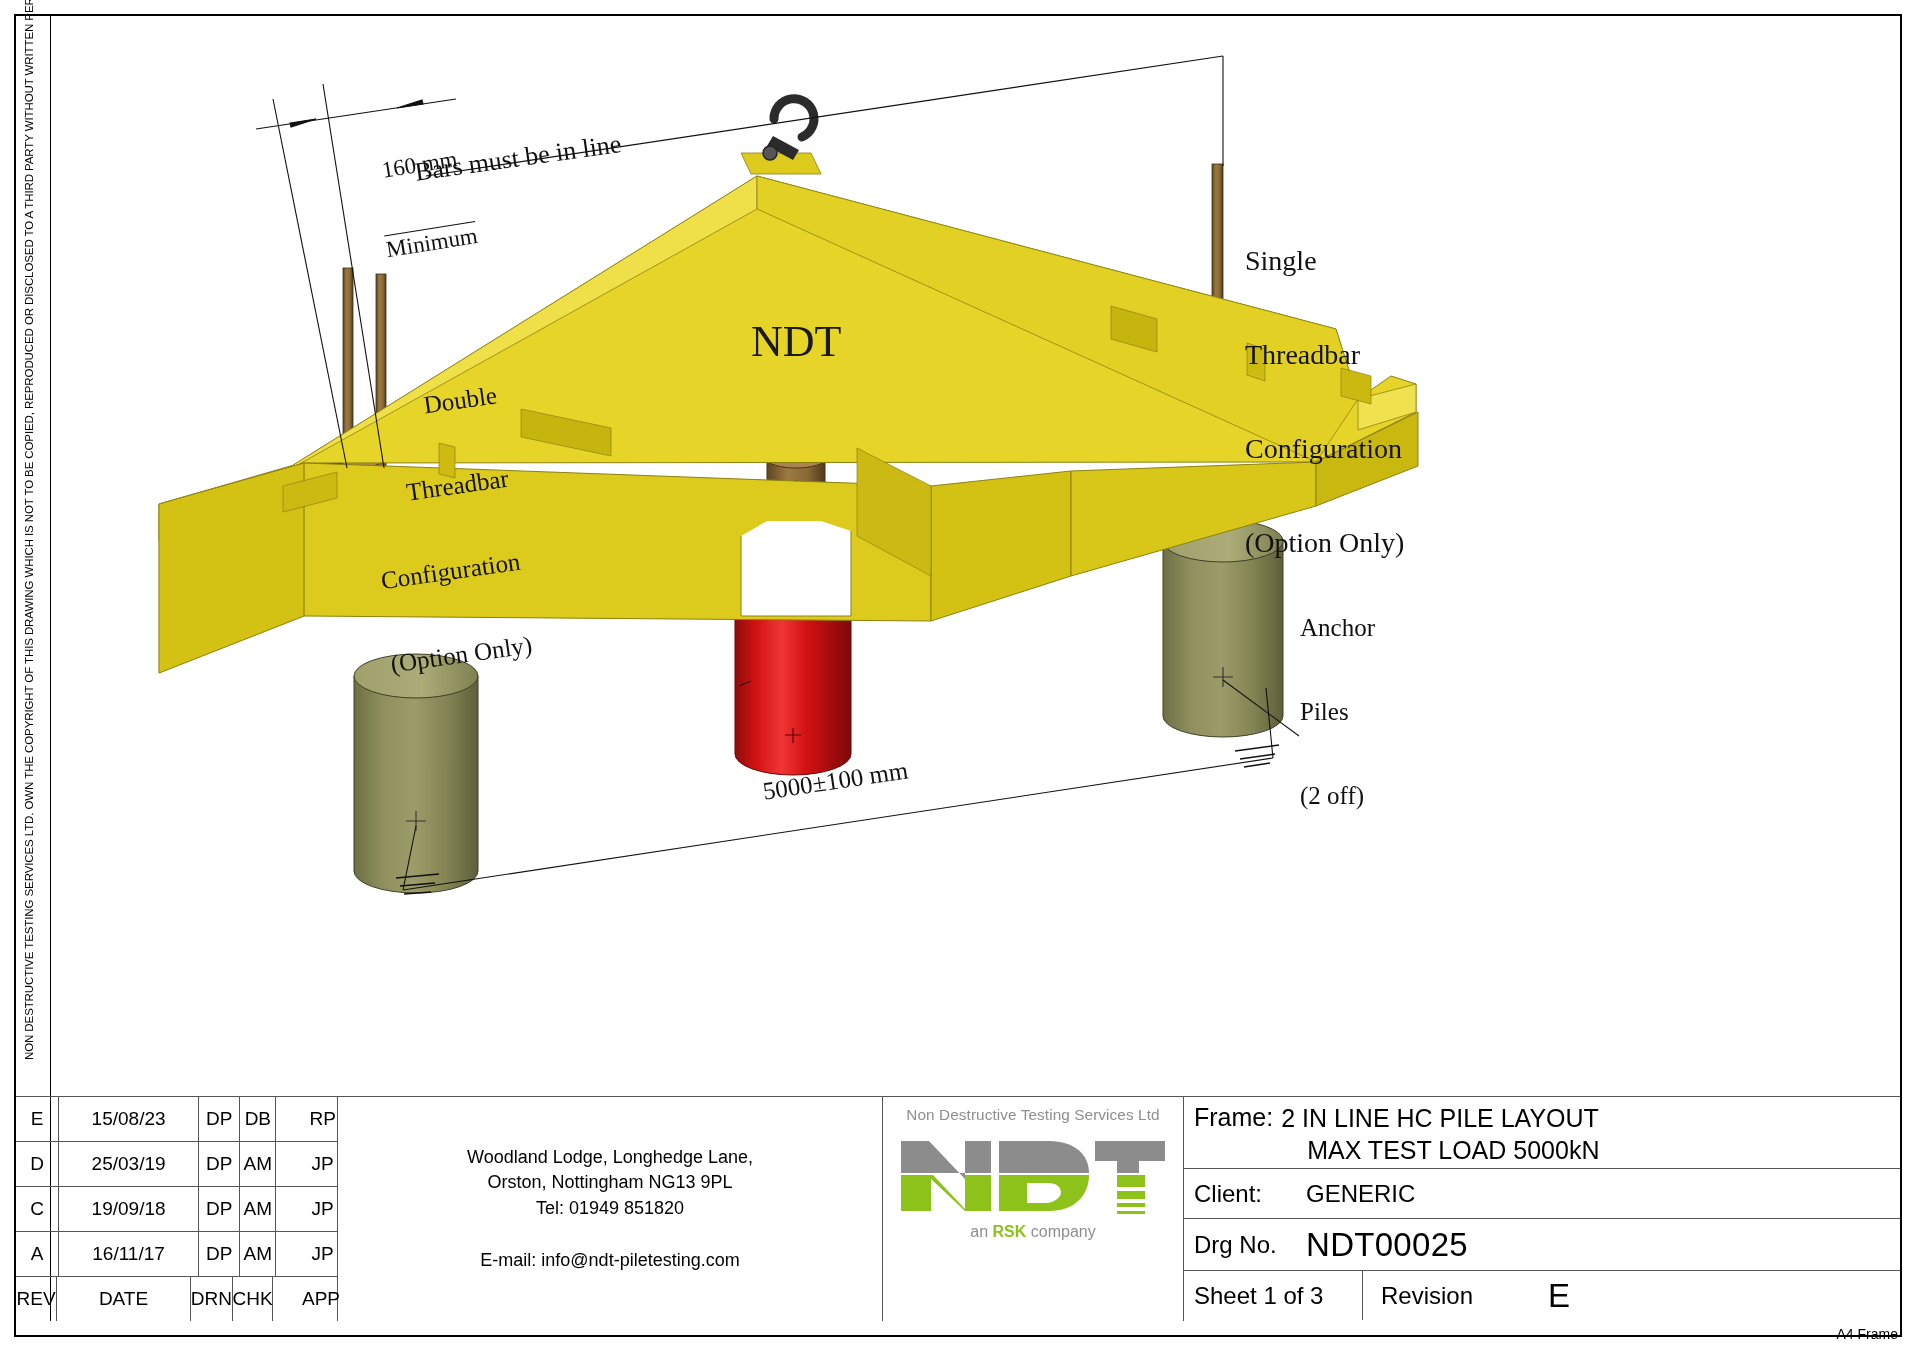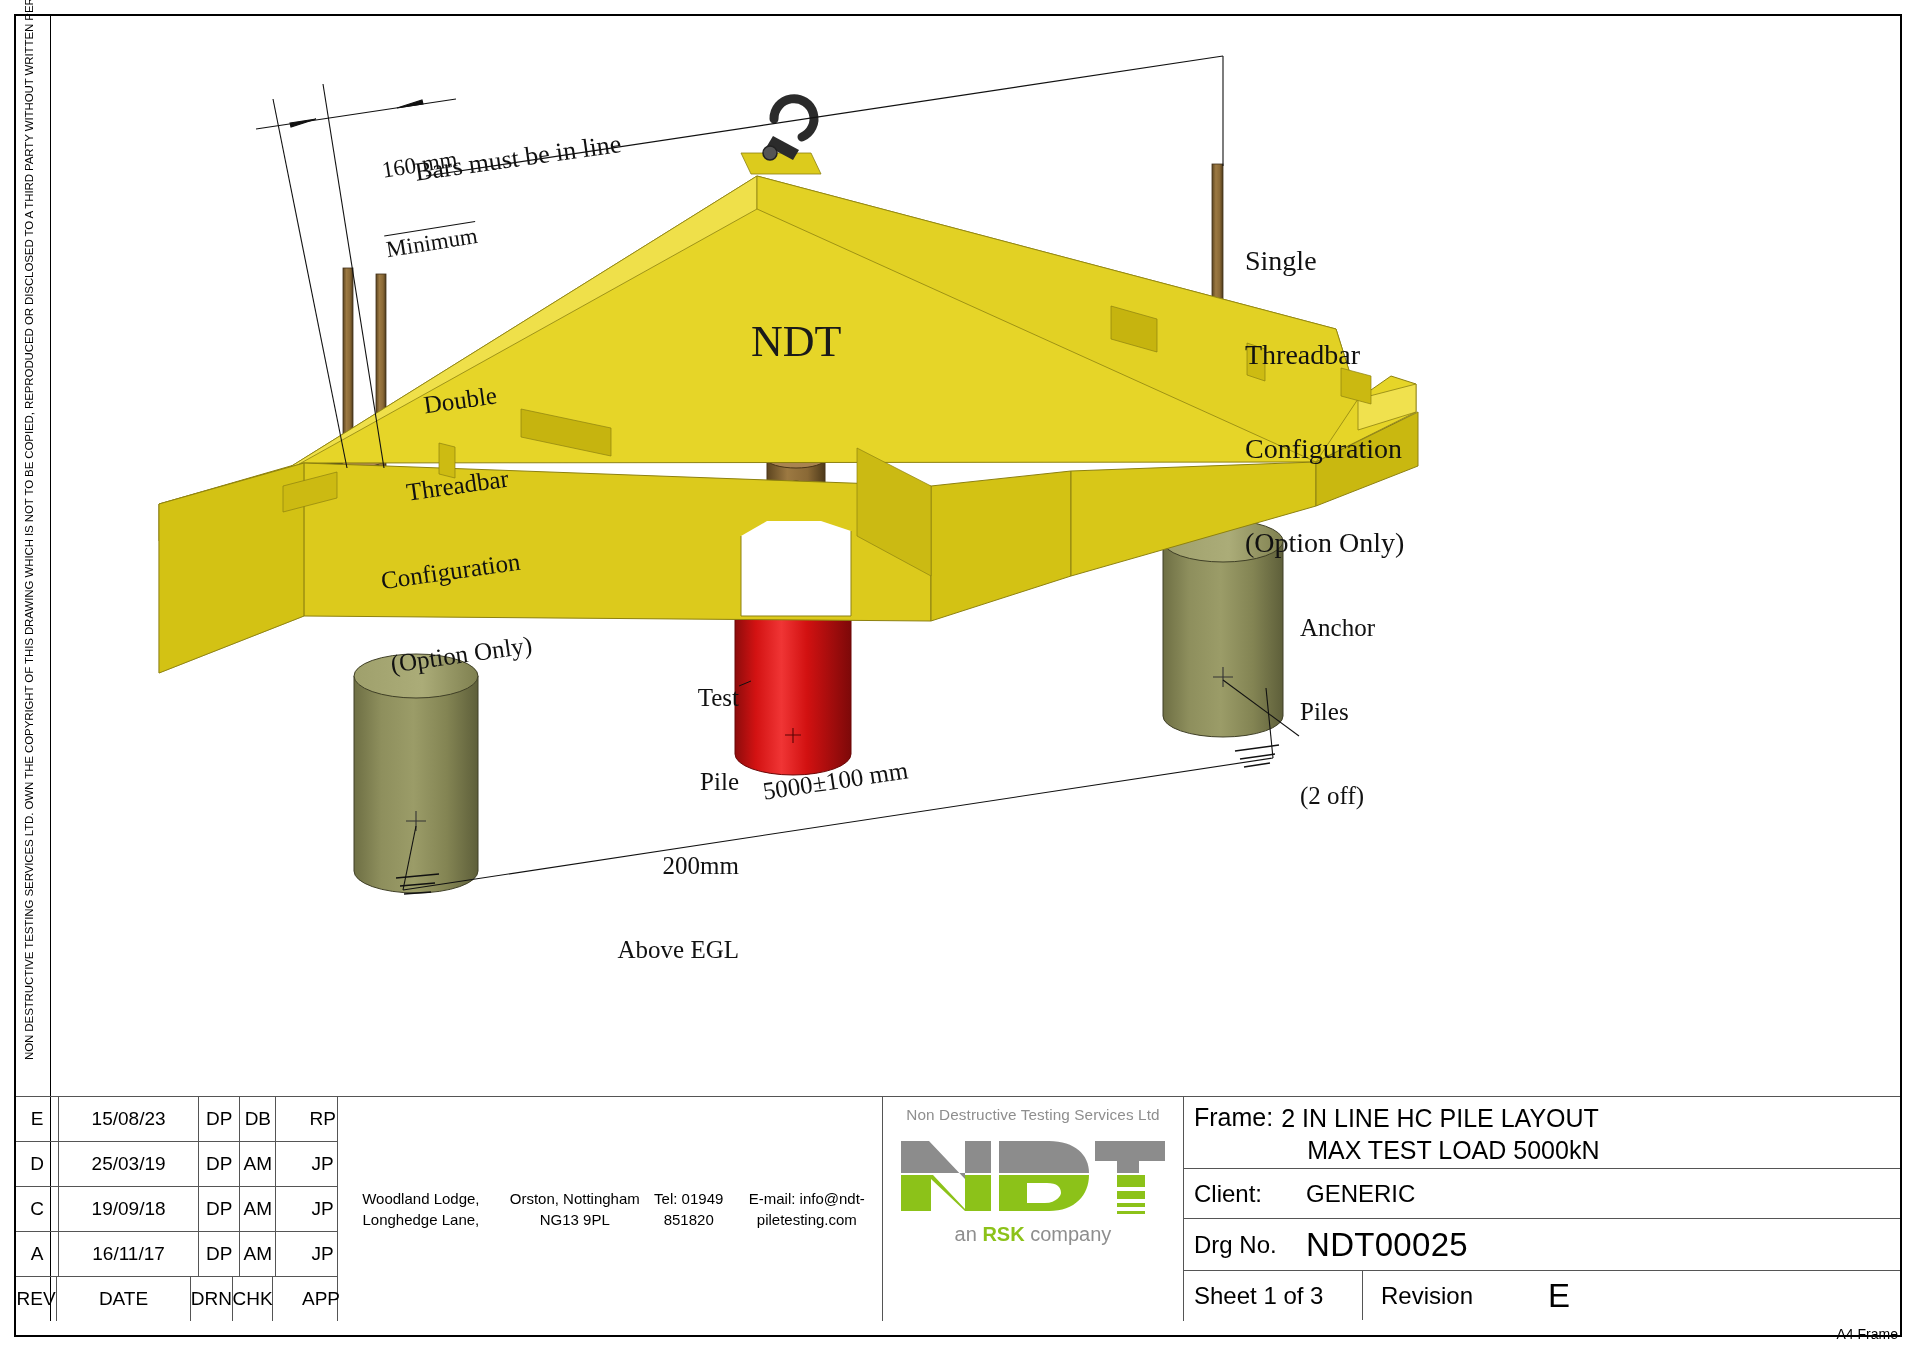--- a/index.html
+++ b/index.html
@@ -102,24 +102,24 @@
   .c-rev  { width: 48px; }
   .c-date { width: 156px; }
   .c-drn  { width: 46px; }
   .c-chk  { width: 40px; }
   .c-app  { width: 32px; flex: 1 1 auto; }
 
   
   .addr-block {
     width: 545px;
     border-right: 1.6px solid #555;
-    display: flex; flex-direction: row;
+    display: flex; flex-direction: column;
     align-items: center; justify-content: center;
     text-align: center;
-    font-size: 15px;
+    font-size: 18px;
     color: #000;
     line-height: 1.42;
   }
   .addr-gap { height: 26px; }
 
   
   .logo-block {
     width: 301px;
     border-right: 1.6px solid #555;
     display: flex; flex-direction: column;
@@ -132,21 +132,21 @@
     color: #8e8e8e;
     letter-spacing: .1px;
     margin-bottom: 3px;
   }
   .logo-mark {
     position: relative;
     width: 268px; height: 92px;
   }
   .logo-mark svg { display:block; }
   .logo-tagline-bottom {
-    font-size: 20px;
+    font-size: 16px;
     color: #8e8e8e;
     margin-top: 4px;
   }
   .logo-tagline-bottom b { color: #8cc219; font-weight: bold; }
 
   
   .title-fields {
     flex: 1 1 auto;
     display: flex; flex-direction: column;
   }
@@ -368,26 +368,20 @@
       <div>(Option Only)</div>
     </div>
 
     <div class="lbl" style="left:1194px; top:166px; font-size:28px;">
       <div>Single</div>
       <div>Threadbar</div>
       <div>Configuration</div>
       <div>(Option Only)</div>
     </div>
 
-    <div class="lbl" style="left:610px; top:612px; font-size:25px; text-align:right; width:78px;">
-      <div>Test</div>
-      <div>Pile</div>
-      <div style="width:140px; margin-left:-62px;">200mm</div>
-      <div style="width:165px; margin-left:-87px;">Above EGL</div>
-    </div>
 
     <div class="lbl" style="left:1249px; top:542px; font-size:25px;">
       <div>Anchor</div>
       <div>Piles</div>
       <div>(2 off)</div>
     </div>
 
     <div class="lbl" style="left:710px; top:762px; font-size:25px; transform:rotate(-8.5deg); transform-origin:0 0;">5000±100 mm</div>
   </div>
 

